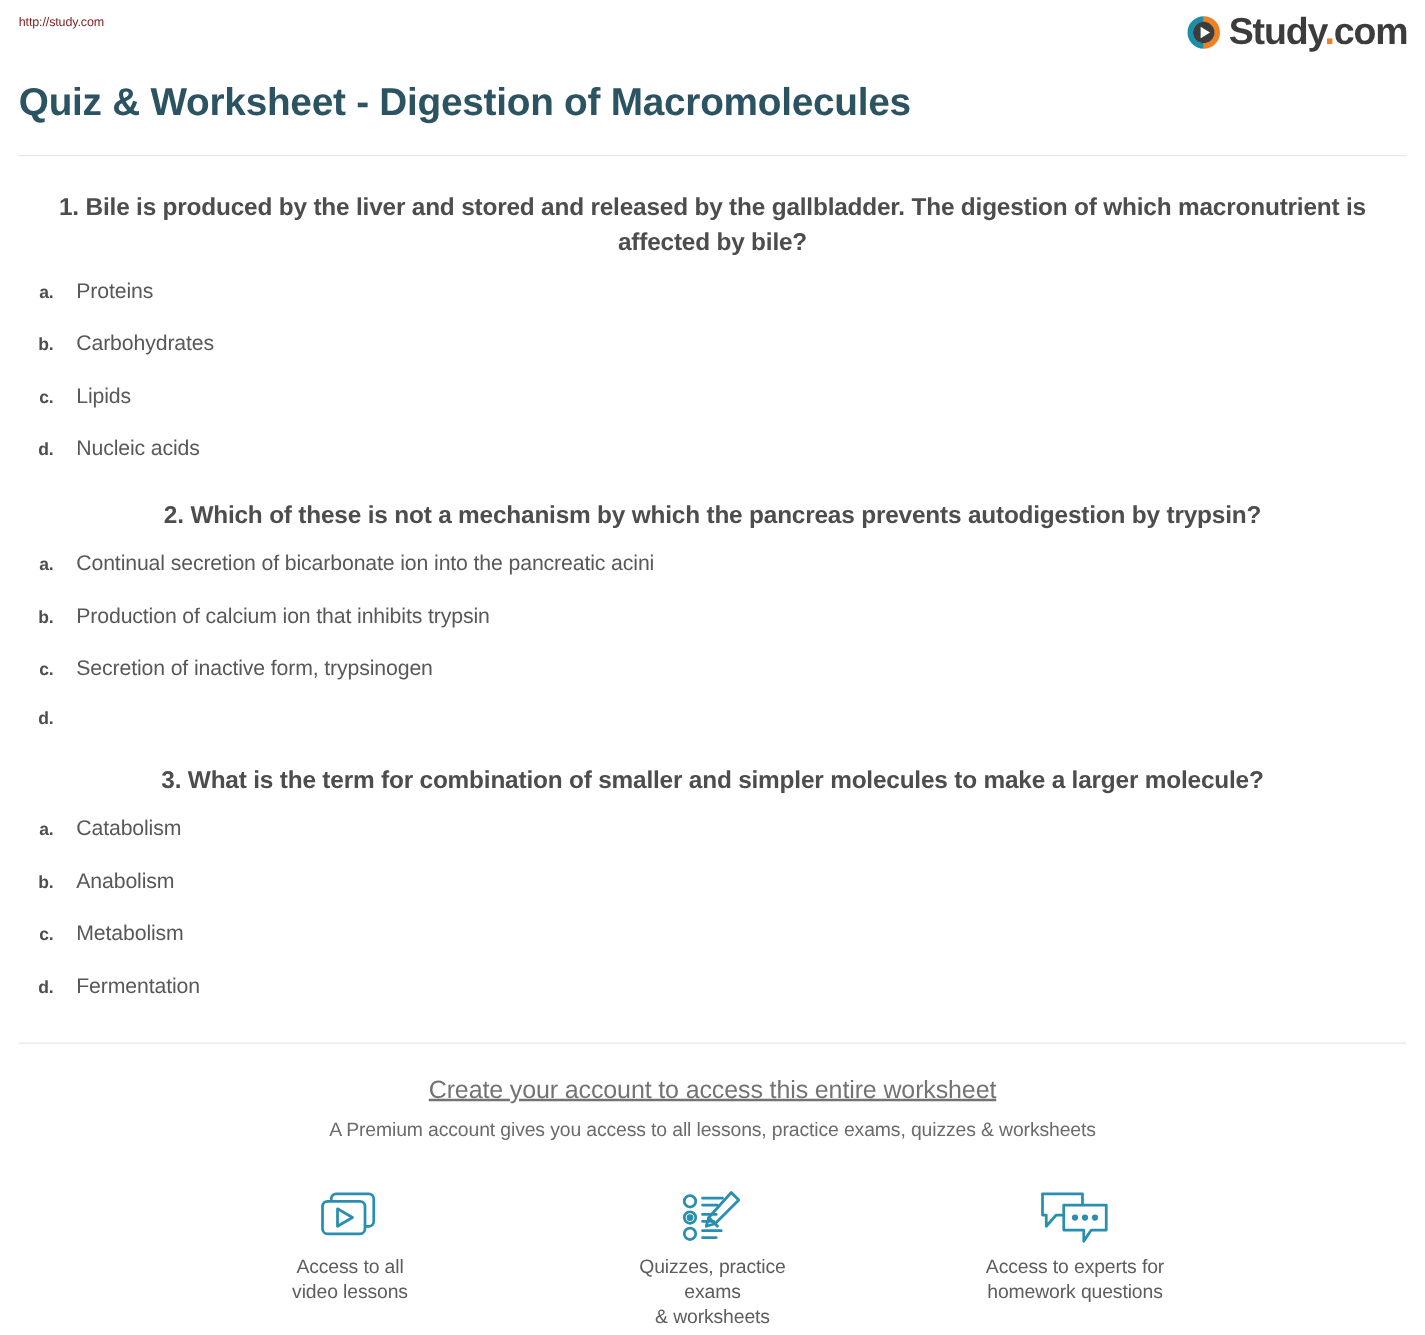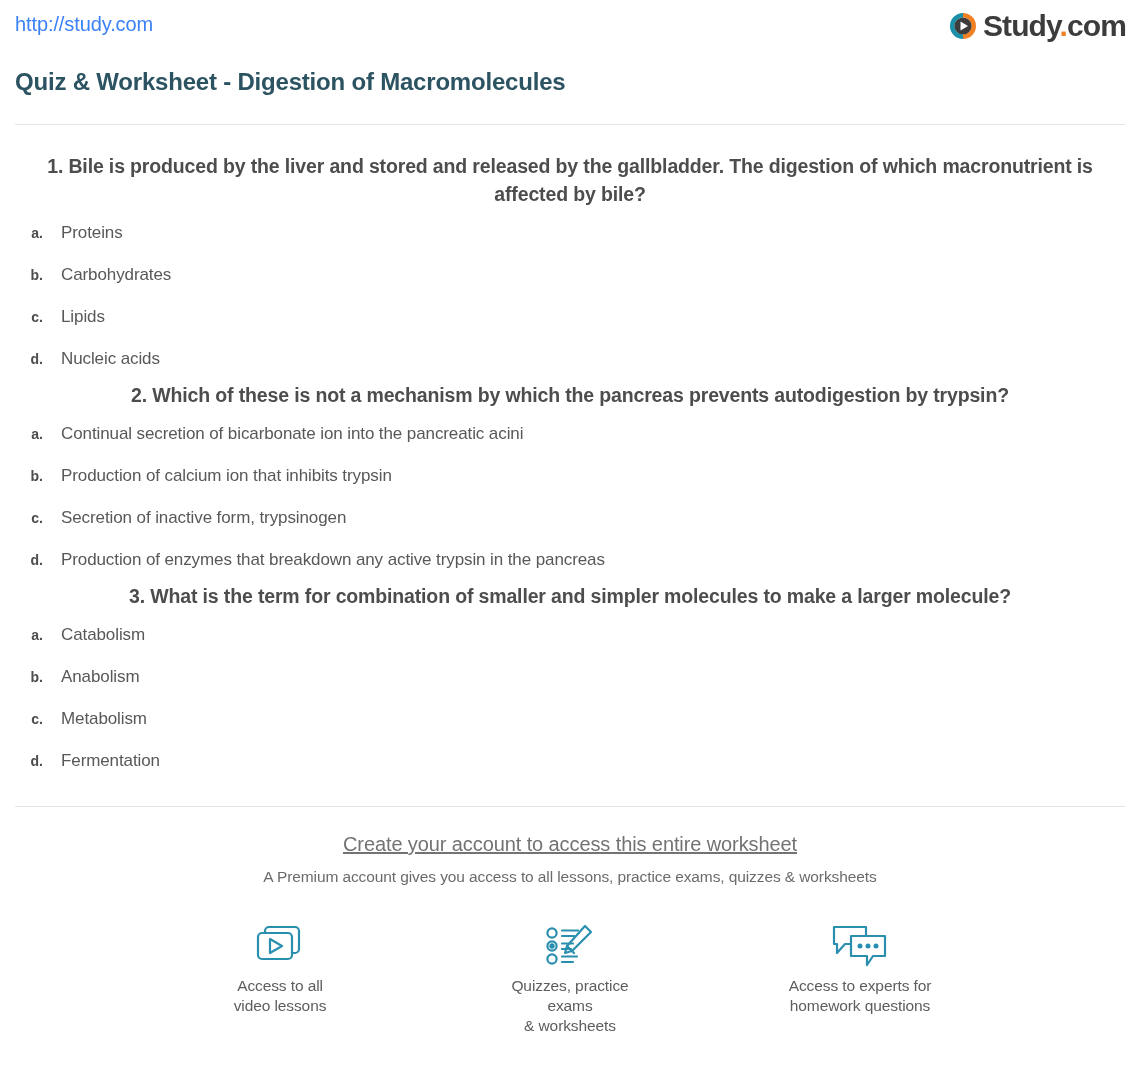--- a/index.html
+++ b/index.html
@@ -18,22 +18,22 @@
 
   
   .header {
     position: relative;
     height: 52px;
     padding: 0 14px;
   }
   .site-url {
     position: absolute;
     left: 15px; top: 13px;
-    font-size: 20px;
-    color: #3b82f6;
+    font-size: 10px;
+    color: #7f1d1d;
     letter-spacing: -0.1px;
   }
   .logo {
     position: absolute;
     right: 14px; top: 11px;
     display: flex;
     align-items: flex-end;
     gap: 5px;
   }
   .logo-mark { width: 30px; height: 30px; display: block; }
@@ -43,35 +43,35 @@
     color: #3c3c3c;
     letter-spacing: -0.9px;
     line-height: 30px;
     white-space: nowrap;
   }
   .logo-dot { color: #f08021; }
 
   
   .page-title {
     margin: 10px 0 0 15px;
-    font-size: 24px;
+    font-size: 31px;
     font-weight: 700;
     color: #2c5361;
     letter-spacing: -0.2px;
     line-height: 40px;
   }
   .rule {
     height: 1px;
     background: #e6e6e6;
     margin: 22px 15px 0 15px;
   }
 
   
   .questions { padding: 0 15px; }
-  .question-block { margin-top: 11px; }
+  .question-block { margin-top: 28px; }
   .question-block.first { margin-top: 27px; }
   .q-text {
     font-size: 19.5px;
     font-weight: 600;
     color: #4d4d4d;
     line-height: 28px;
     letter-spacing: -0.15px;
     margin: 0;
     text-align: center;
   }
@@ -200,21 +200,20 @@
       <li class="option">
         <span class="opt-letter">b.</span>
         <span class="opt-text">Production of calcium ion that inhibits trypsin</span>
       </li>
       <li class="option">
         <span class="opt-letter">c.</span>
         <span class="opt-text">Secretion of inactive form, trypsinogen</span>
       </li>
       <li class="option">
         <span class="opt-letter">d.</span>
-        <span class="opt-text">Production of enzymes that breakdown any active trypsin in the pancreas</span>
       </li>
     </ul>
   </div>
 
   <div class="question-block">
     <p class="q-text">3. What is the term for combination of smaller and simpler molecules to make a larger molecule?</p>
     <ul class="options">
       <li class="option">
         <span class="opt-letter">a.</span>
         <span class="opt-text">Catabolism</span>

